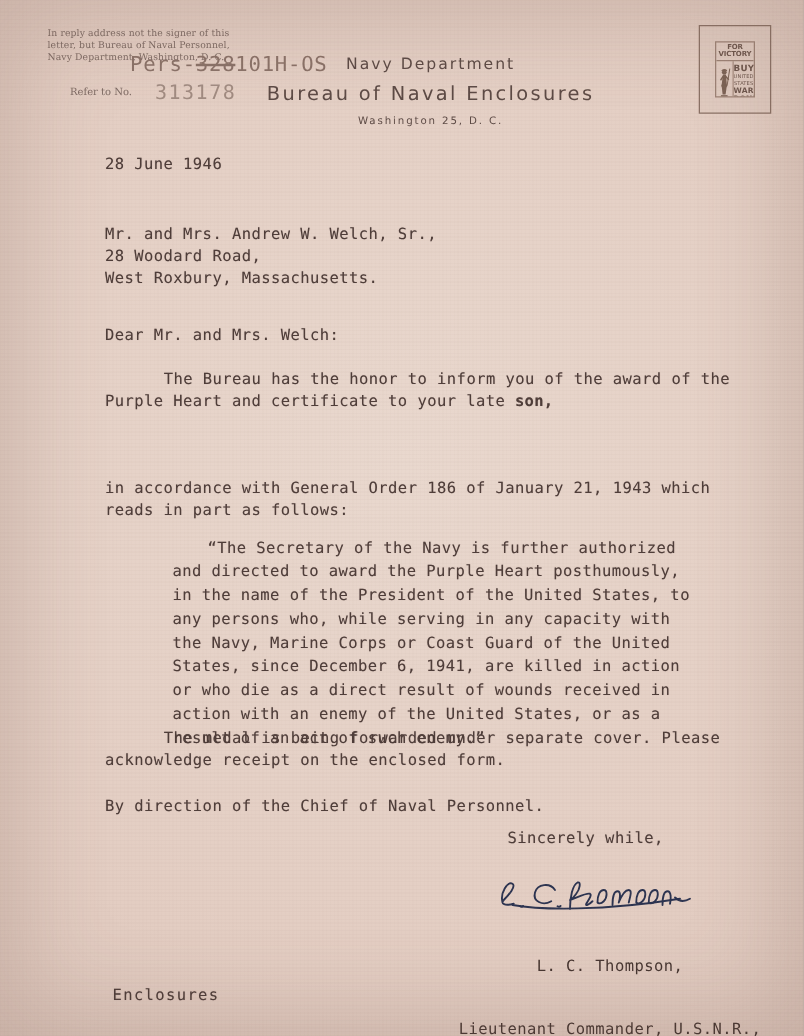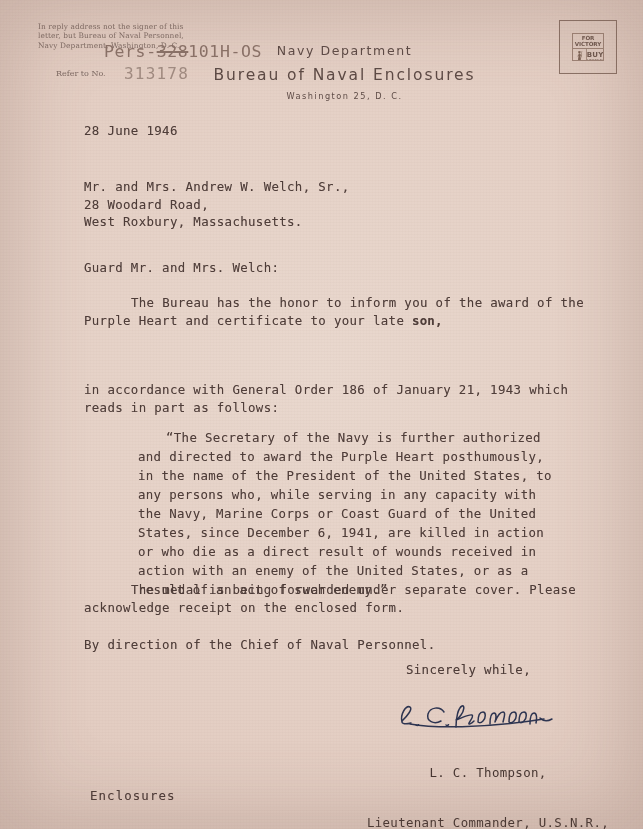--- a/index.html
+++ b/index.html
@@ -106,21 +106,21 @@
     letter-spacing: 1.5px;
     padding-left: 46px;
   }
 
   
   #stamp {
     position: absolute;
     left: 559px;
     top: 20px;
     width: 58px;
-    height: 54px;
+    height: 71px;
     border: 1.4px solid #8a7165;
     background: #e0cbc0;
     padding: 12px;
     box-sizing: border-box;
   }
   #stamp-inner {
     width: 100%;
     height: 100%;
     border: 1px solid #9c8275;
     box-sizing: border-box;
@@ -280,21 +280,21 @@
       </div>
     </div>
   </div>
 
   <div class="typed" id="date">28 June 1946</div>
 
   <div class="typed" id="addressee">Mr. and Mrs. Andrew W. Welch, Sr.,
 28 Woodard Road,
 West Roxbury, Massachusetts.</div>
 
-  <div class="typed" id="salutation">Guard Mr. and Mrs. Welch:</div>
+  <div class="typed" id="salutation">Dear Mr. and Mrs. Welch:</div>
 
   <div class="typed" id="para-open"><span class="ind"></span><span>The Bureau has the honor to inform you of the award of the
 Purple Heart and certificate to your late </span><span class="inserted">son,</span></div>
 
 
   <div class="typed" id="para-order">in accordance with General Order 186 of January 21, 1943 which
 reads in part as follows:</div>
 
   <div class="typed" id="quote"><span class="qind"></span><span>“The Secretary of the Navy is further authorized
 and directed to award the Purple Heart posthumously,

